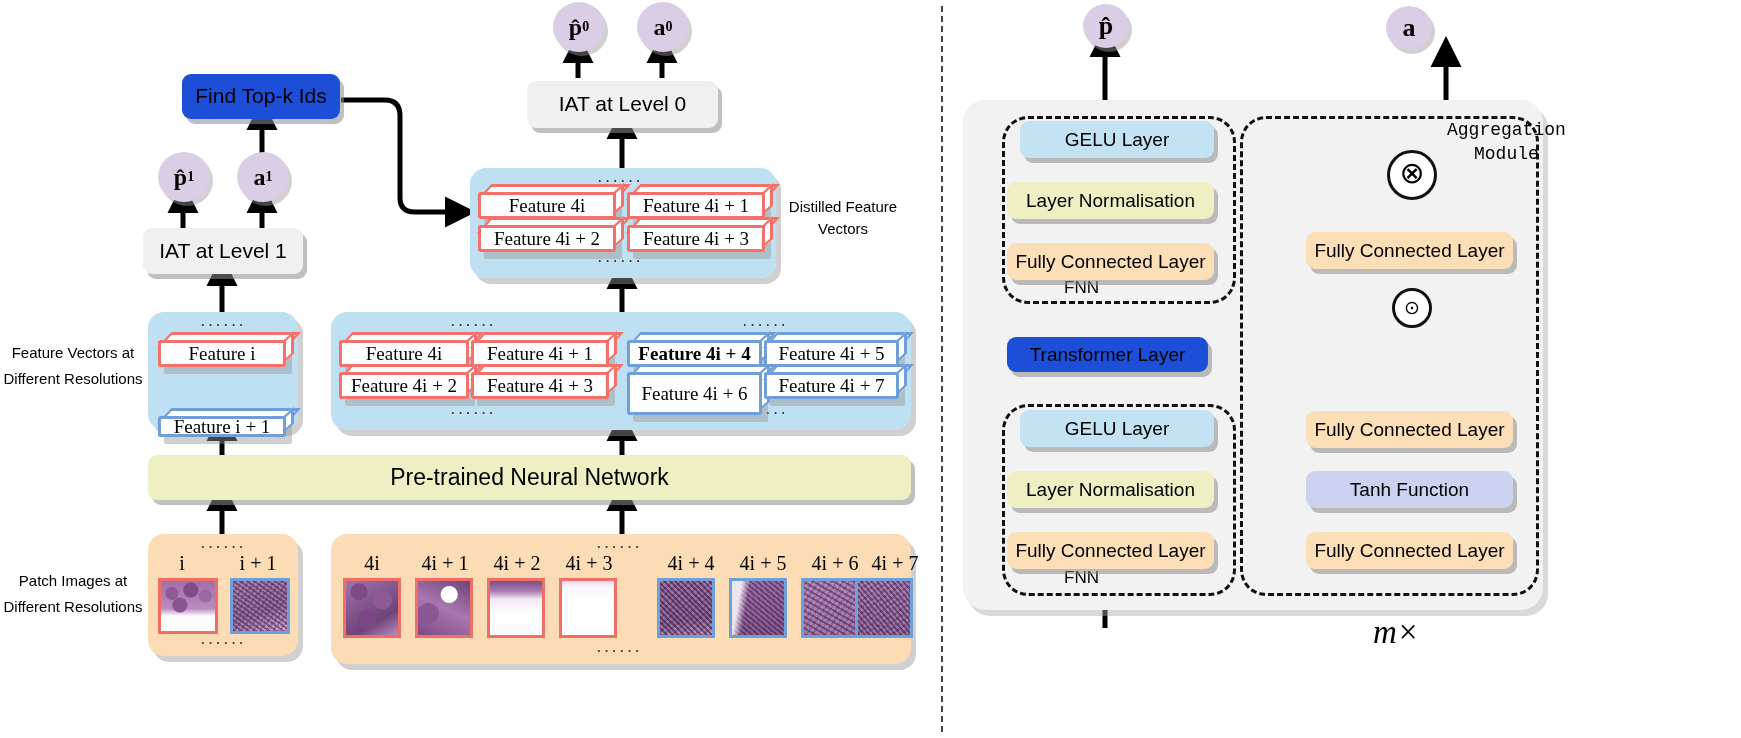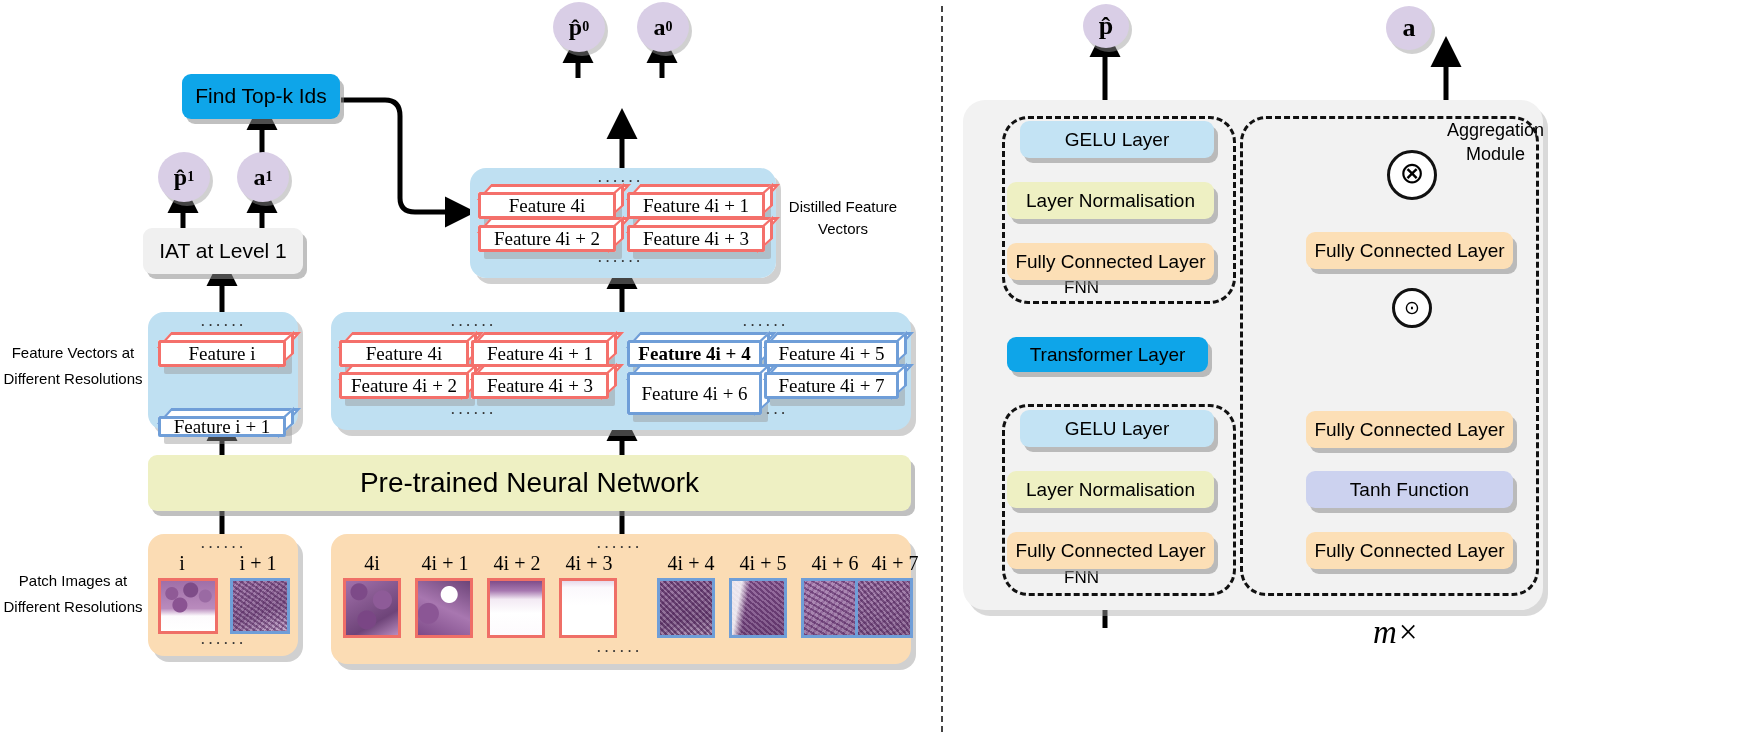--- a/index.html
+++ b/index.html
@@ -11,21 +11,21 @@
   
   .mod{
     border-radius:9px;
     display:flex;align-items:center;justify-content:center;
     font-size:21px;line-height:1.05;text-align:center;
     box-shadow:4px 5px 0 0 rgba(140,140,140,.55);
     white-space:nowrap;
   }
   .mod.sm{font-size:19px;}
   .c-grey{background:#f0f0f0;}
-  .c-pink{background:#0ea5e9;align-items:center;}
+  .c-pink{background:#1d4ed8;align-items:center;}
   .c-blue{background:#c3e3f4;}
   .c-yellow{background:#eef0c3;}
   .c-orange{background:#fcdfb6;}
   .c-green{background:#c9e7c8;}
   .c-periw{background:#ccd2ef;}
 
   
   .pill{
     border-radius:16px;
     box-shadow:5px 6px 0 0 rgba(150,150,150,.45);
@@ -206,20 +206,23 @@
   </div>
   <div class="oval abs" style="left:237px;top:152px;width:52px;height:50px;font-size:24px;">
     <span>a</span>
       <sup style="font-size:14px;">1</sup>
   </div>
 
   <div class="mod c-pink abs" style="left:182px;top:74px;width:158px;height:45px;">
     <span>Find Top-k Ids</span>
   </div>
 
+  <div class="mod c-grey abs" style="left:527px;top:81px;width:191px;height:47px;">
+    <span>IAT at Level 0</span>
+  </div>
 
   <div class="mod c-grey abs" style="left:143px;top:228px;width:160px;height:46px;">
     <span>IAT at Level 1</span>
   </div>
 
   <div class="pill abs" style="left:470px;top:168px;width:306px;height:110px;">
     <div class="pill-blue" style="position:absolute;inset:0;border-radius:16px;"></div>
   </div>
   <div class="dots" style="left:597px;top:172px;">······</div>
   <div class="dots" style="left:597px;top:252px;">······</div>
@@ -353,21 +356,21 @@
     <div class="face">
         <span>Feature 4i + 7</span>
       </div>
   </div>
 
   <div class="sidelabel" style="left:2px;top:340px;width:142px;line-height:1.7;">
     <span style="white-space:pre-line;">Feature Vectors at
 Different Resolutions</span>
   </div>
 
-  <div class="mod c-yellow abs" style="left:148px;top:455px;width:763px;height:56px;font-size:28px;">
+  <div class="mod c-yellow abs" style="left:148px;top:455px;width:763px;height:45px;font-size:23px;">
     <span>Pre-trained Neural Network</span>
   </div>
 
   <div class="pill pill-orange abs" style="left:148px;top:534px;width:150px;height:122px;"></div>
   <div class="dots" style="left:200px;top:538px;">······</div>
   <div class="dots" style="left:200px;top:634px;">······</div>
 
   <div class="pill pill-orange abs" style="left:331px;top:534px;width:580px;height:130px;"></div>
   <div class="dots" style="left:596px;top:538px;">······</div>
   <div class="dots" style="left:596px;top:642px;">······</div>
@@ -461,21 +464,21 @@
   </div>
 
   <div class="bigpanel" style="left:963px;top:100px;width:580px;height:510px;"></div>
 
   <div class="dashbox" style="left:1002px;top:116px;width:228px;height:182px;"></div>
   <div class="dashbox" style="left:1002px;top:404px;width:228px;height:186px;"></div>
   <div class="dashbox" style="left:1240px;top:116px;width:293px;height:474px;"></div>
 
   <div class="txt" style="left:1064px;top:278px;font-size:17px;">FNN</div>
   <div class="txt" style="left:1064px;top:568px;font-size:17px;">FNN</div>
-  <div class="txt" style="left:1447px;top:118px;font-size:18px;line-height:1.35;text-align:center;white-space:pre-line;">Aggregation
+  <div class="txt" style="left:1447px;top:118px;font-size:18px;line-height:1.35;text-align:center;white-space:pre-line;font-family:Liberation Mono, monospace;">Aggregation
 Module</div>
 
   <div class="mod sm c-blue abs" style="left:1020px;top:121px;width:194px;height:37px;">
     <span>GELU Layer</span>
   </div>
   <div class="mod sm c-yellow abs" style="left:1007px;top:182px;width:207px;height:37px;">
     <span>Layer Normalisation</span>
   </div>
   <div class="mod sm c-orange abs" style="left:1007px;top:243px;width:207px;height:37px;">
     <span>Fully Connected Layer</span>

